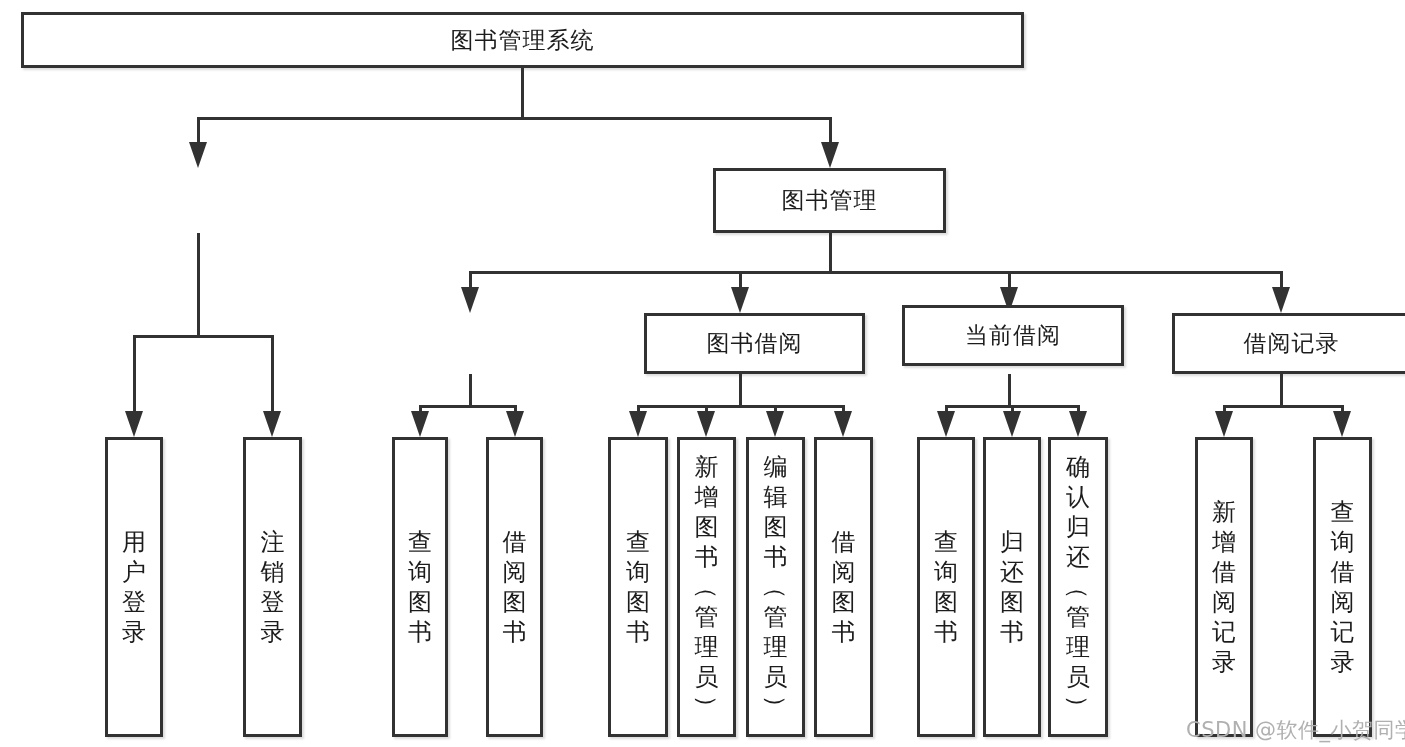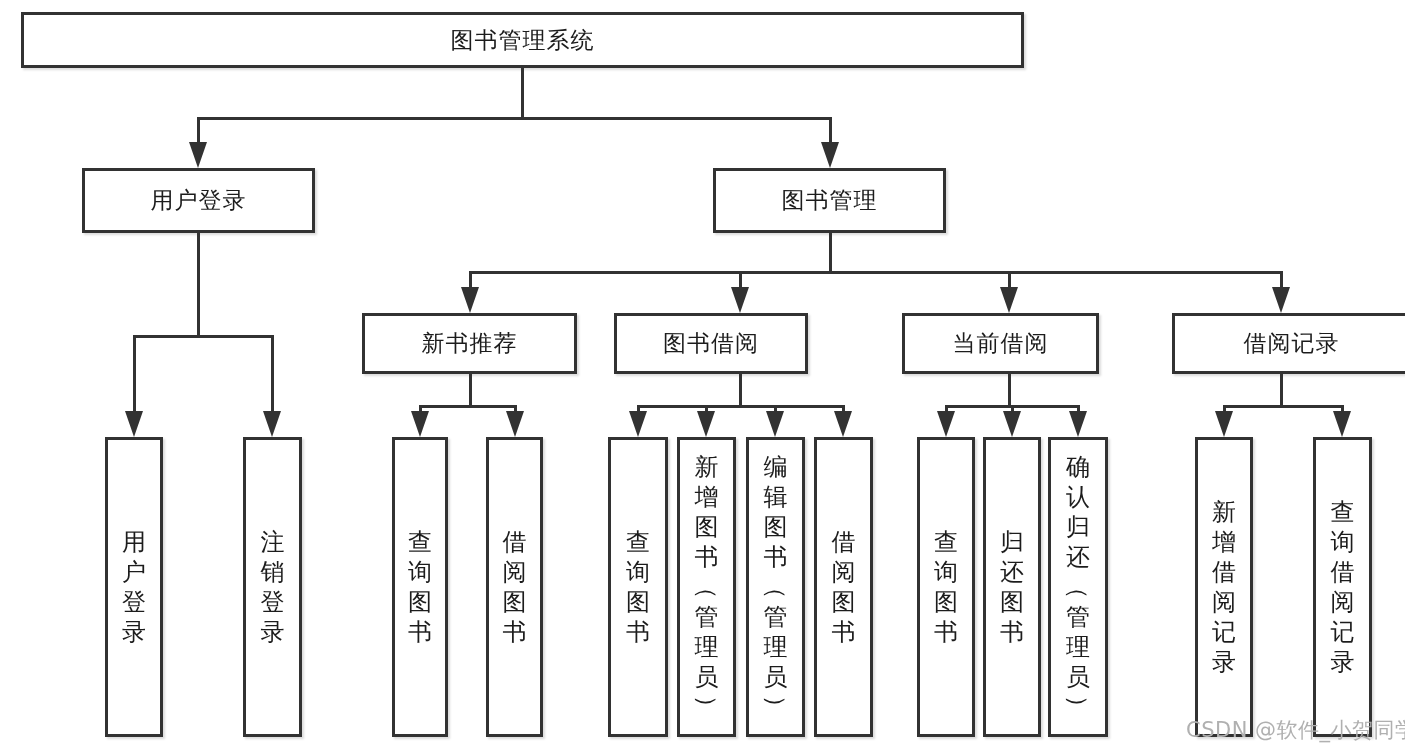--- a/index.html
+++ b/index.html
@@ -42,35 +42,29 @@
 </style>
 </head>
 <body>
 
 <div class="canvas">
 
   <div class="box" style="left:21px; top:12px; width:1003px; height:56px;">
     <span class="hlabel">图书管理系统</span>
   </div>
 
-  <div class="box" style="left:82px; top:168px; width:233px; height:65px;">
-    <span class="hlabel">用户登录</span>
-  </div>
 
   <div class="box" style="left:713px; top:168px; width:233px; height:65px;justify-content:center;">
     <span class="hlabel">图书管理</span>
   </div>
 
-  <div class="box" style="left:362px; top:313px; width:215px; height:61px;">
-    <span class="hlabel">新书推荐</span>
-  </div>
-  <div class="box" style="left:614px; top:313px; width:194px; height:61px;">
+  <div class="box" style="left:644px; top:313px; width:221px; height:61px;">
     <span class="hlabel">图书借阅</span>
   </div>
-  <div class="box" style="left:902px; top:313px; width:197px; height:61px;">
+  <div class="box" style="left:902px; top:305px; width:222px; height:61px;">
     <span class="hlabel">当前借阅</span>
   </div>
   <div class="box" style="left:1172px; top:313px; width:239px; height:61px;">
     <span class="hlabel">借阅记录</span>
   </div>
 
   <div class="box" style="left:105px; top:437px; width:58px; height:300px;">
     <div class="vtext">
         <div>用</div>
         <div>户</div>

